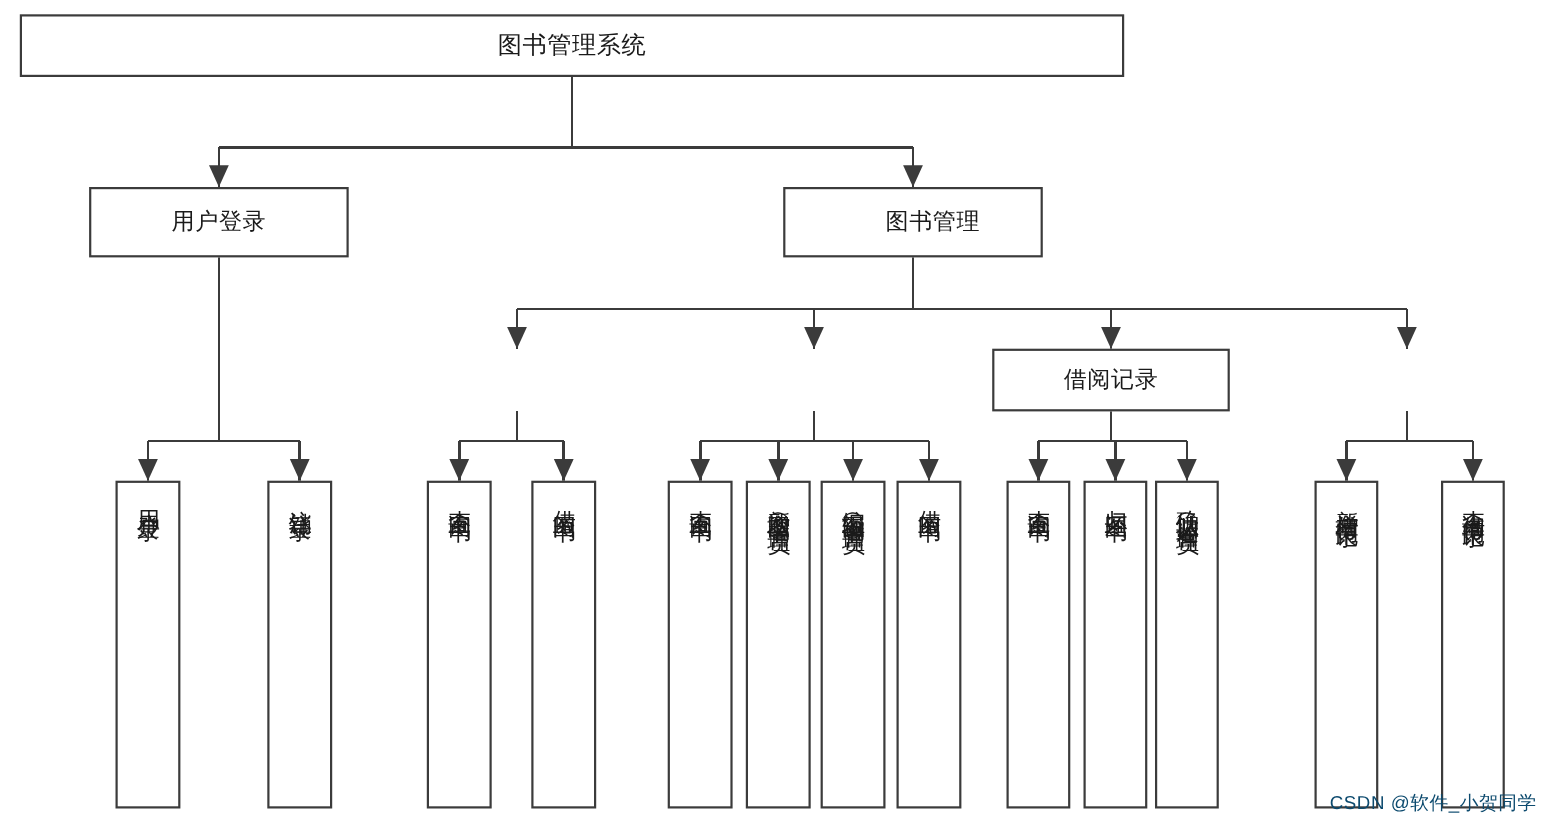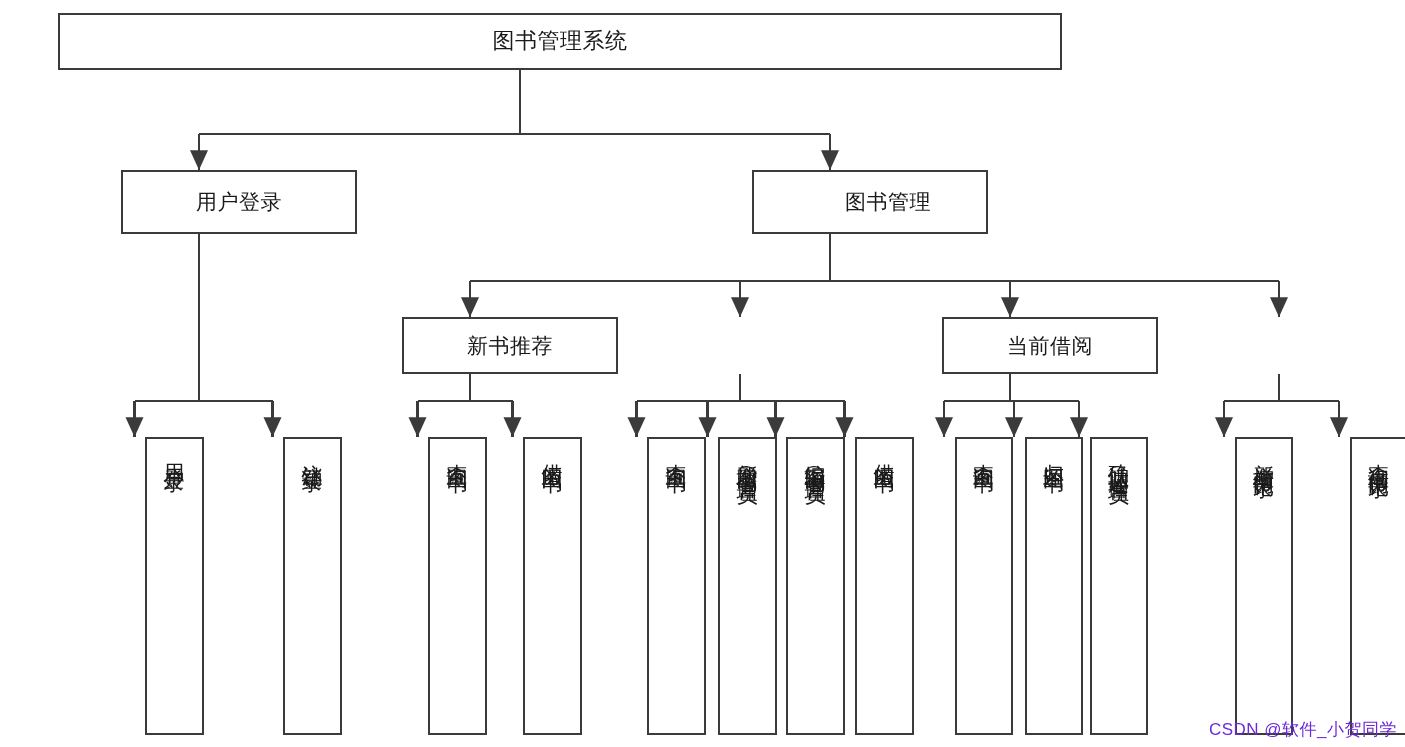--- a/index.html
+++ b/index.html
@@ -26,21 +26,20 @@
   }
   .node {
     position: absolute;
     box-sizing: border-box;
     background: #ffffff;
     border: 2.5px solid #3b3b3b;
     display: flex;
     align-items: center;
     justify-content: center;
     color: #1a1a1a;
-    margin-left: 40px;
   }
   .node .node-label {
     display: block;
     text-align: center;
     line-height: 1.12;
     white-space: nowrap;
   }
   .node-h .node-label {
     font-size: 21px;
     letter-spacing: 0.5px;
@@ -60,21 +59,21 @@
     font-size: 21px;
     line-height: 1.1;
     letter-spacing: 3px;
     white-space: nowrap;
   }
   #watermark {
     position: absolute;
     right: 8px;
     bottom: 6px;
     font-size: 17px;
-    color: #6d28d9;
+    color: #0c4a6e;
     letter-spacing: 0.5px;
     white-space: nowrap;
     pointer-events: none;
   }
 </style>
 </head>
 <body>
 
 <div id="diagram-root">
 
@@ -137,25 +136,22 @@
     <span class="node-label">图书管理系统</span>
   </div>
 
   <div class="node node-h" style="left:81px; top:170px; width:236px; height:64px;">
     <span class="node-label">用户登录</span>
   </div>
   <div class="node node-h" style="left:712px; top:170px; width:236px; height:64px;padding-left:36px;">
     <span class="node-label">图书管理</span>
   </div>
 
-  <div class="node node-h" style="left:362px; top:317px; width:216px; height:57px;">
-    <span class="node-label">新书推荐</span>
-  </div>
   <div class="node node-h" style="left:902px; top:317px; width:216px; height:57px;">
-    <span class="node-label">当前借阅</span>
+    <span class="node-label">借阅记录</span>
   </div>
 
   <div class="node node-v" style="left:105px; top:437px; width:59px; height:298px;">
     <span class="node-label">用户登录</span>
   </div>
   <div class="node node-v" style="left:243px; top:437px; width:59px; height:298px;">
     <span class="node-label">注销登录</span>
   </div>
   <div class="node node-v" style="left:388px; top:437px; width:59px; height:298px;">
     <span class="node-label">查询图书</span>

